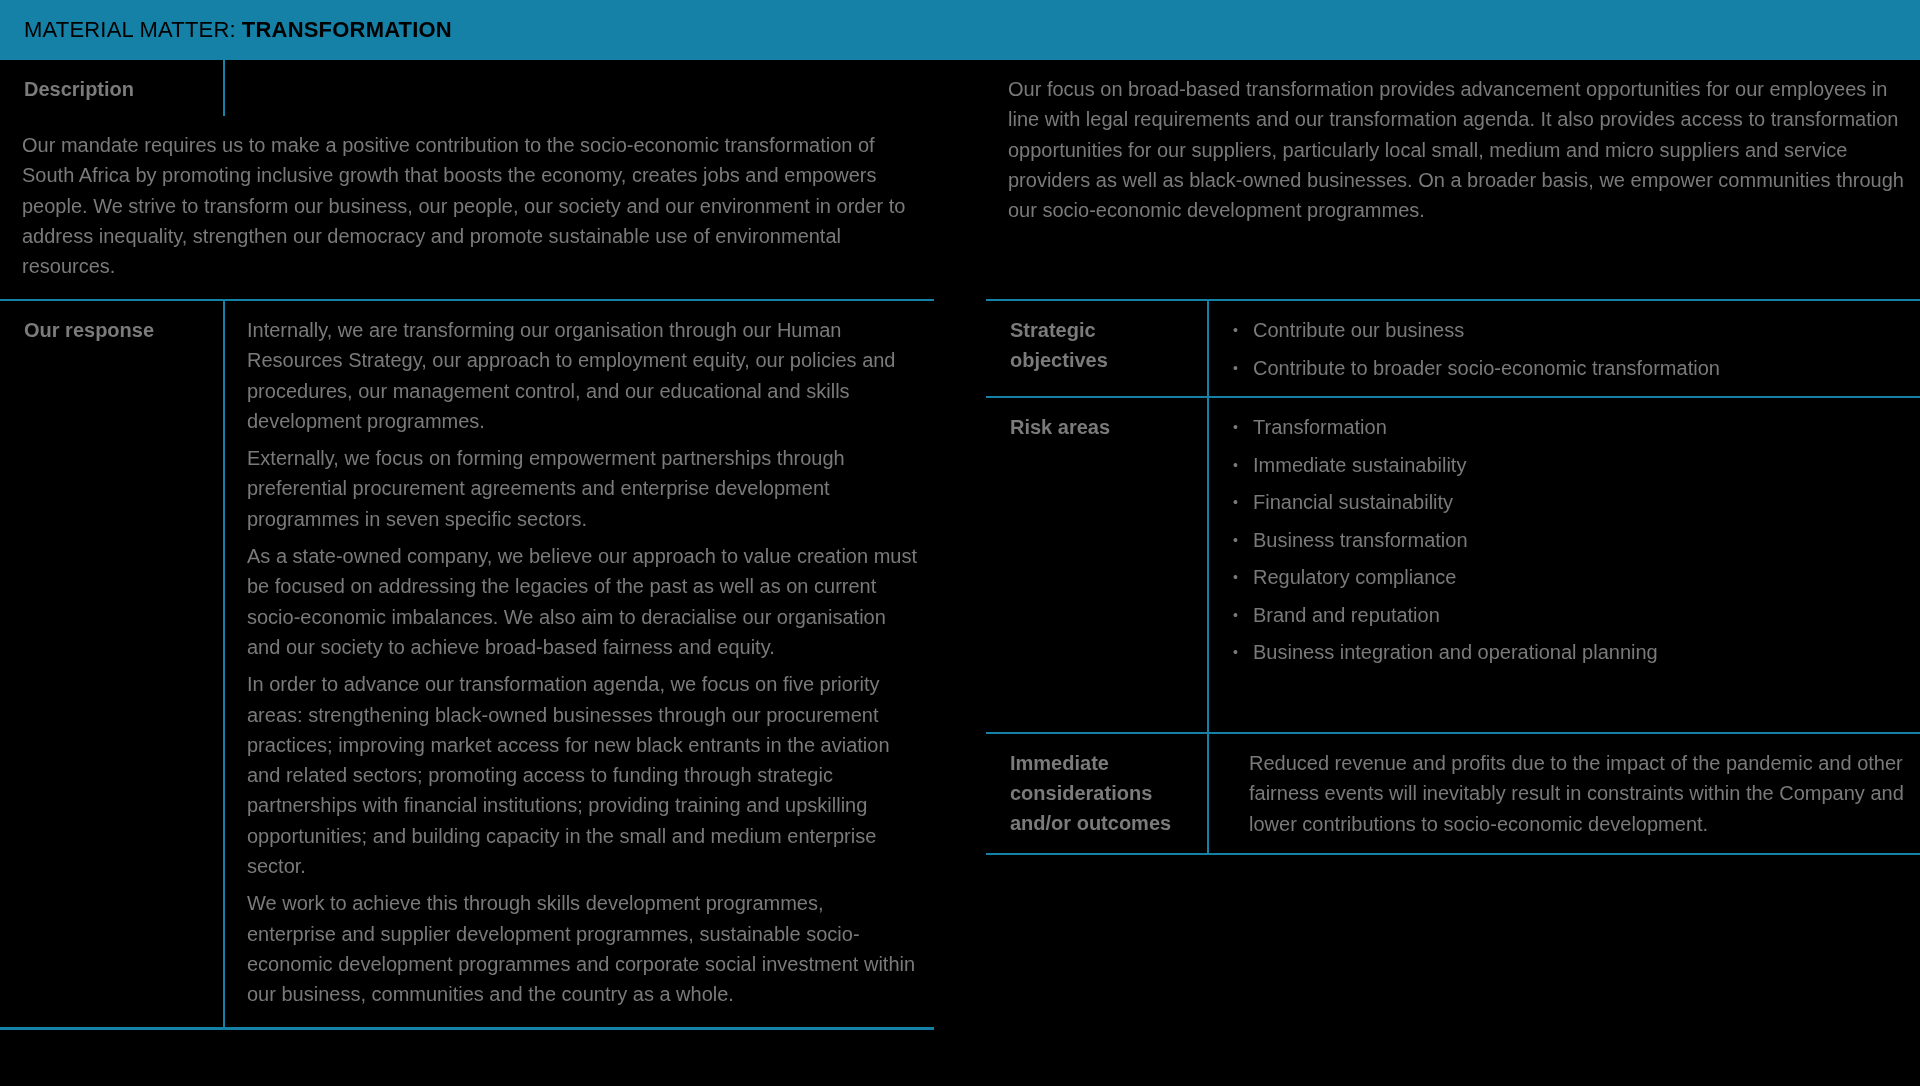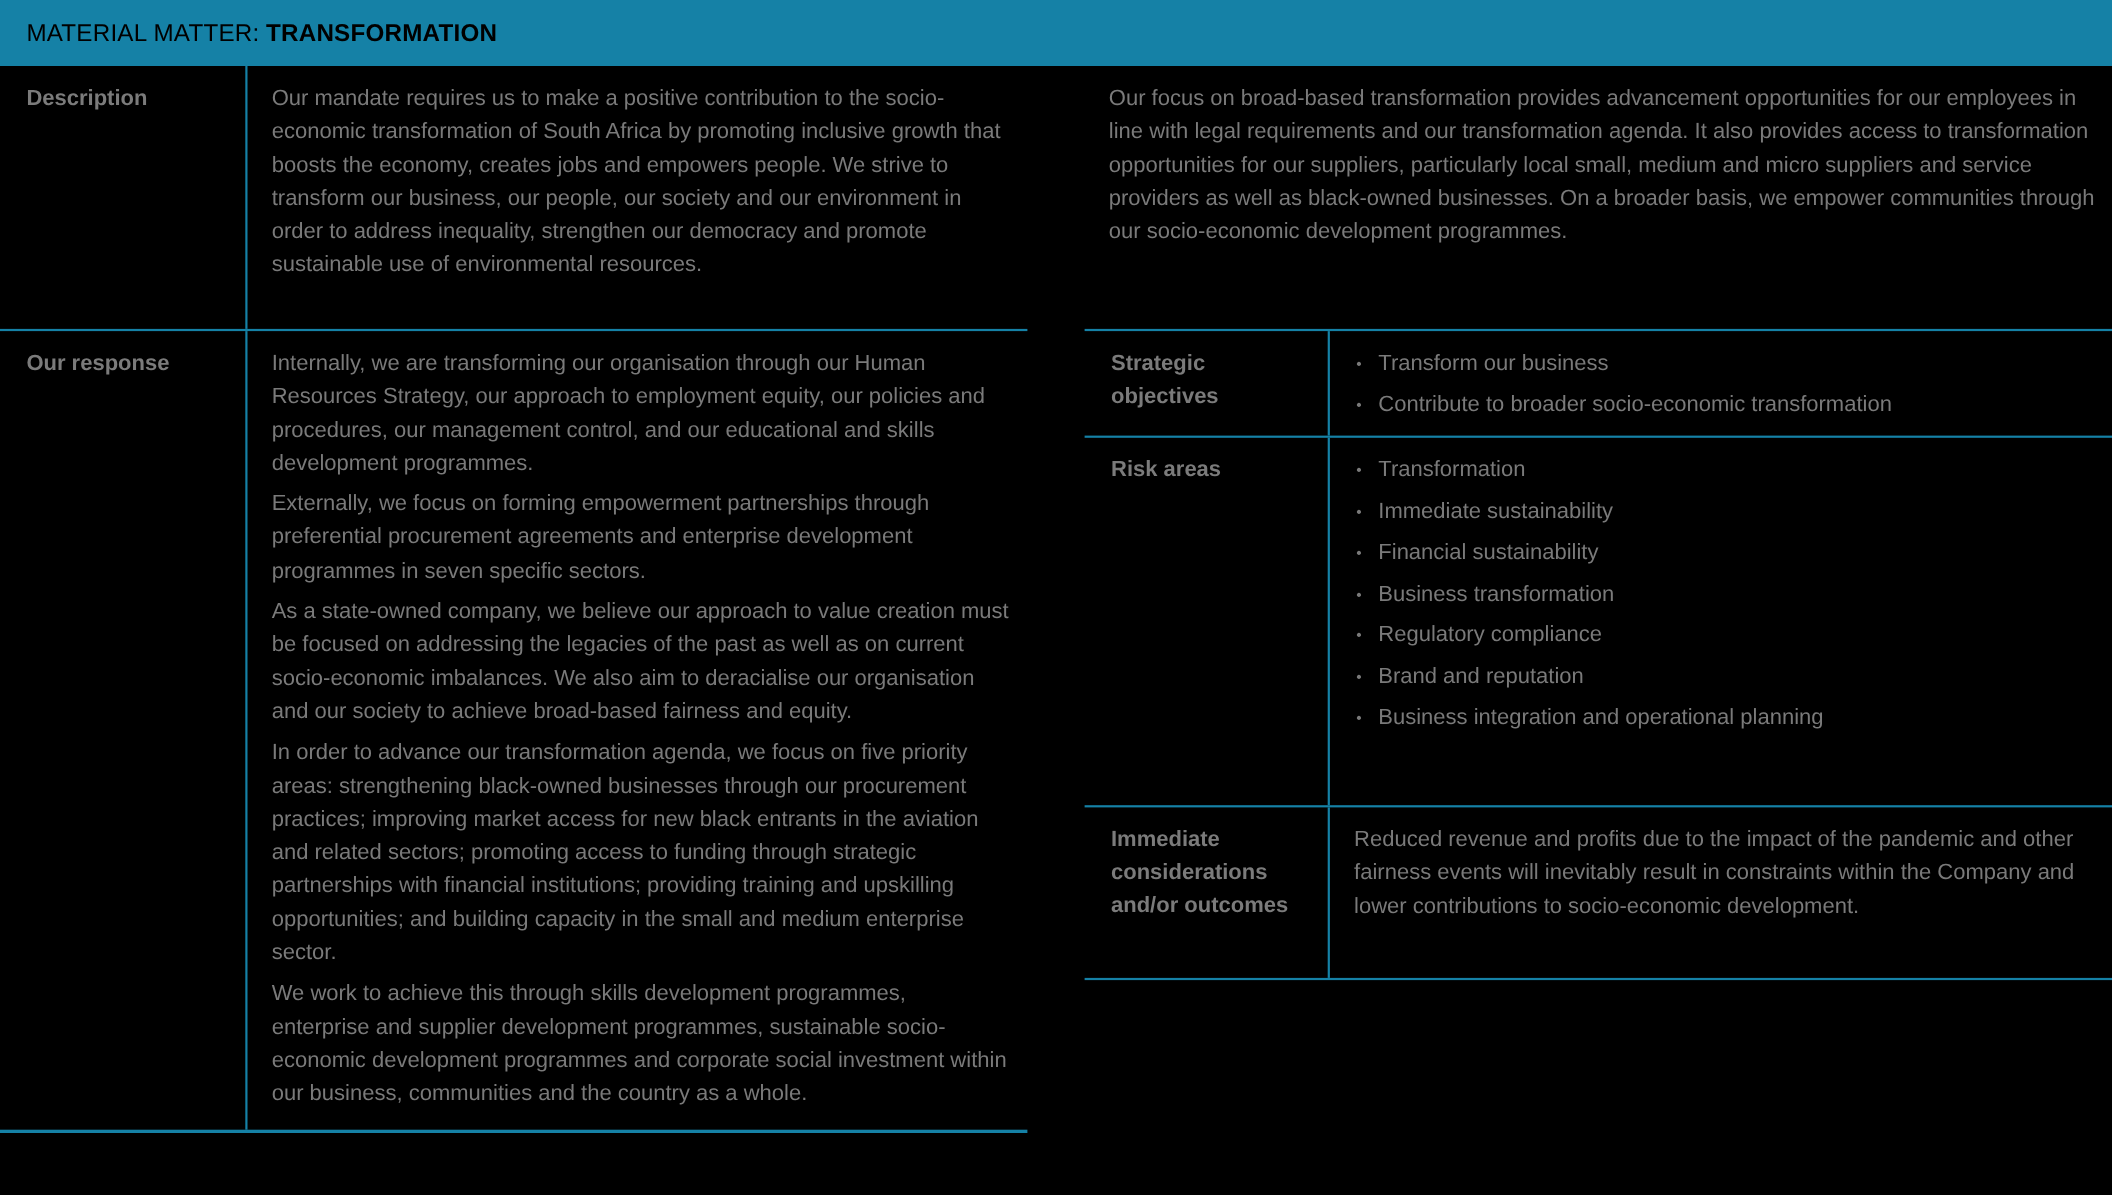--- a/index.html
+++ b/index.html
@@ -82,28 +82,28 @@
     }
     .bullets li:last-child { margin-bottom: 0; }
     .bullets li .dot {
       position: absolute;
       left: 2px;
       top: 0;
       color: #7a7a7a;
       font-size: 14px;
     }
 
-    .left .row-description { height: 241px; }
+    .left .row-description { height: 241px; flex-direction: column; }
     .left .row-response { height: 729px; }
     .left .row-response { border-bottom: 3px solid #1581a6; }
 
     .right .row-impact { height: 241px; }
     .right .row-objectives { height: 97px; }
     .right .row-risks { height: 336px; }
-    .right .row-outcomes { height: 157px; }
+    .right .row-outcomes { height: 121px; gap: 18px; }
   </style>
 </head>
 <body>
 
 <div class="header-bar">
   <span class="prefix">MATERIAL MATTER:</span>
   <span class="title">TRANSFORMATION</span>
 </div>
 
 <div class="table left">
@@ -129,21 +129,21 @@
   <div class="row row-impact">
     <div class="content-cell">
       <p>Our focus on broad-based transformation provides advancement opportunities for our employees in line with legal requirements and our transformation agenda. It also provides access to transformation opportunities for our suppliers, particularly local small, medium and micro suppliers and service providers as well as black-owned businesses. On a broader basis, we empower communities through our socio-economic development programmes.</p>
     </div>
   </div>
 
   <div class="row row-objectives">
     <div class="label-cell">Strategic objectives</div>
     <div class="content-cell">
       <ul class="bullets">
-        <li><span class="dot">•</span><span>Transform our business</span></li>
+        <li><span class="dot">•</span><span>Contribute our business</span></li>
         <li><span class="dot">•</span><span>Contribute to broader socio-economic transformation</span></li>
       </ul>
     </div>
   </div>
 
   <div class="row row-risks">
     <div class="label-cell">Risk areas</div>
     <div class="content-cell">
       <ul class="bullets">
         <li><span class="dot">•</span><span>Transformation</span></li>

